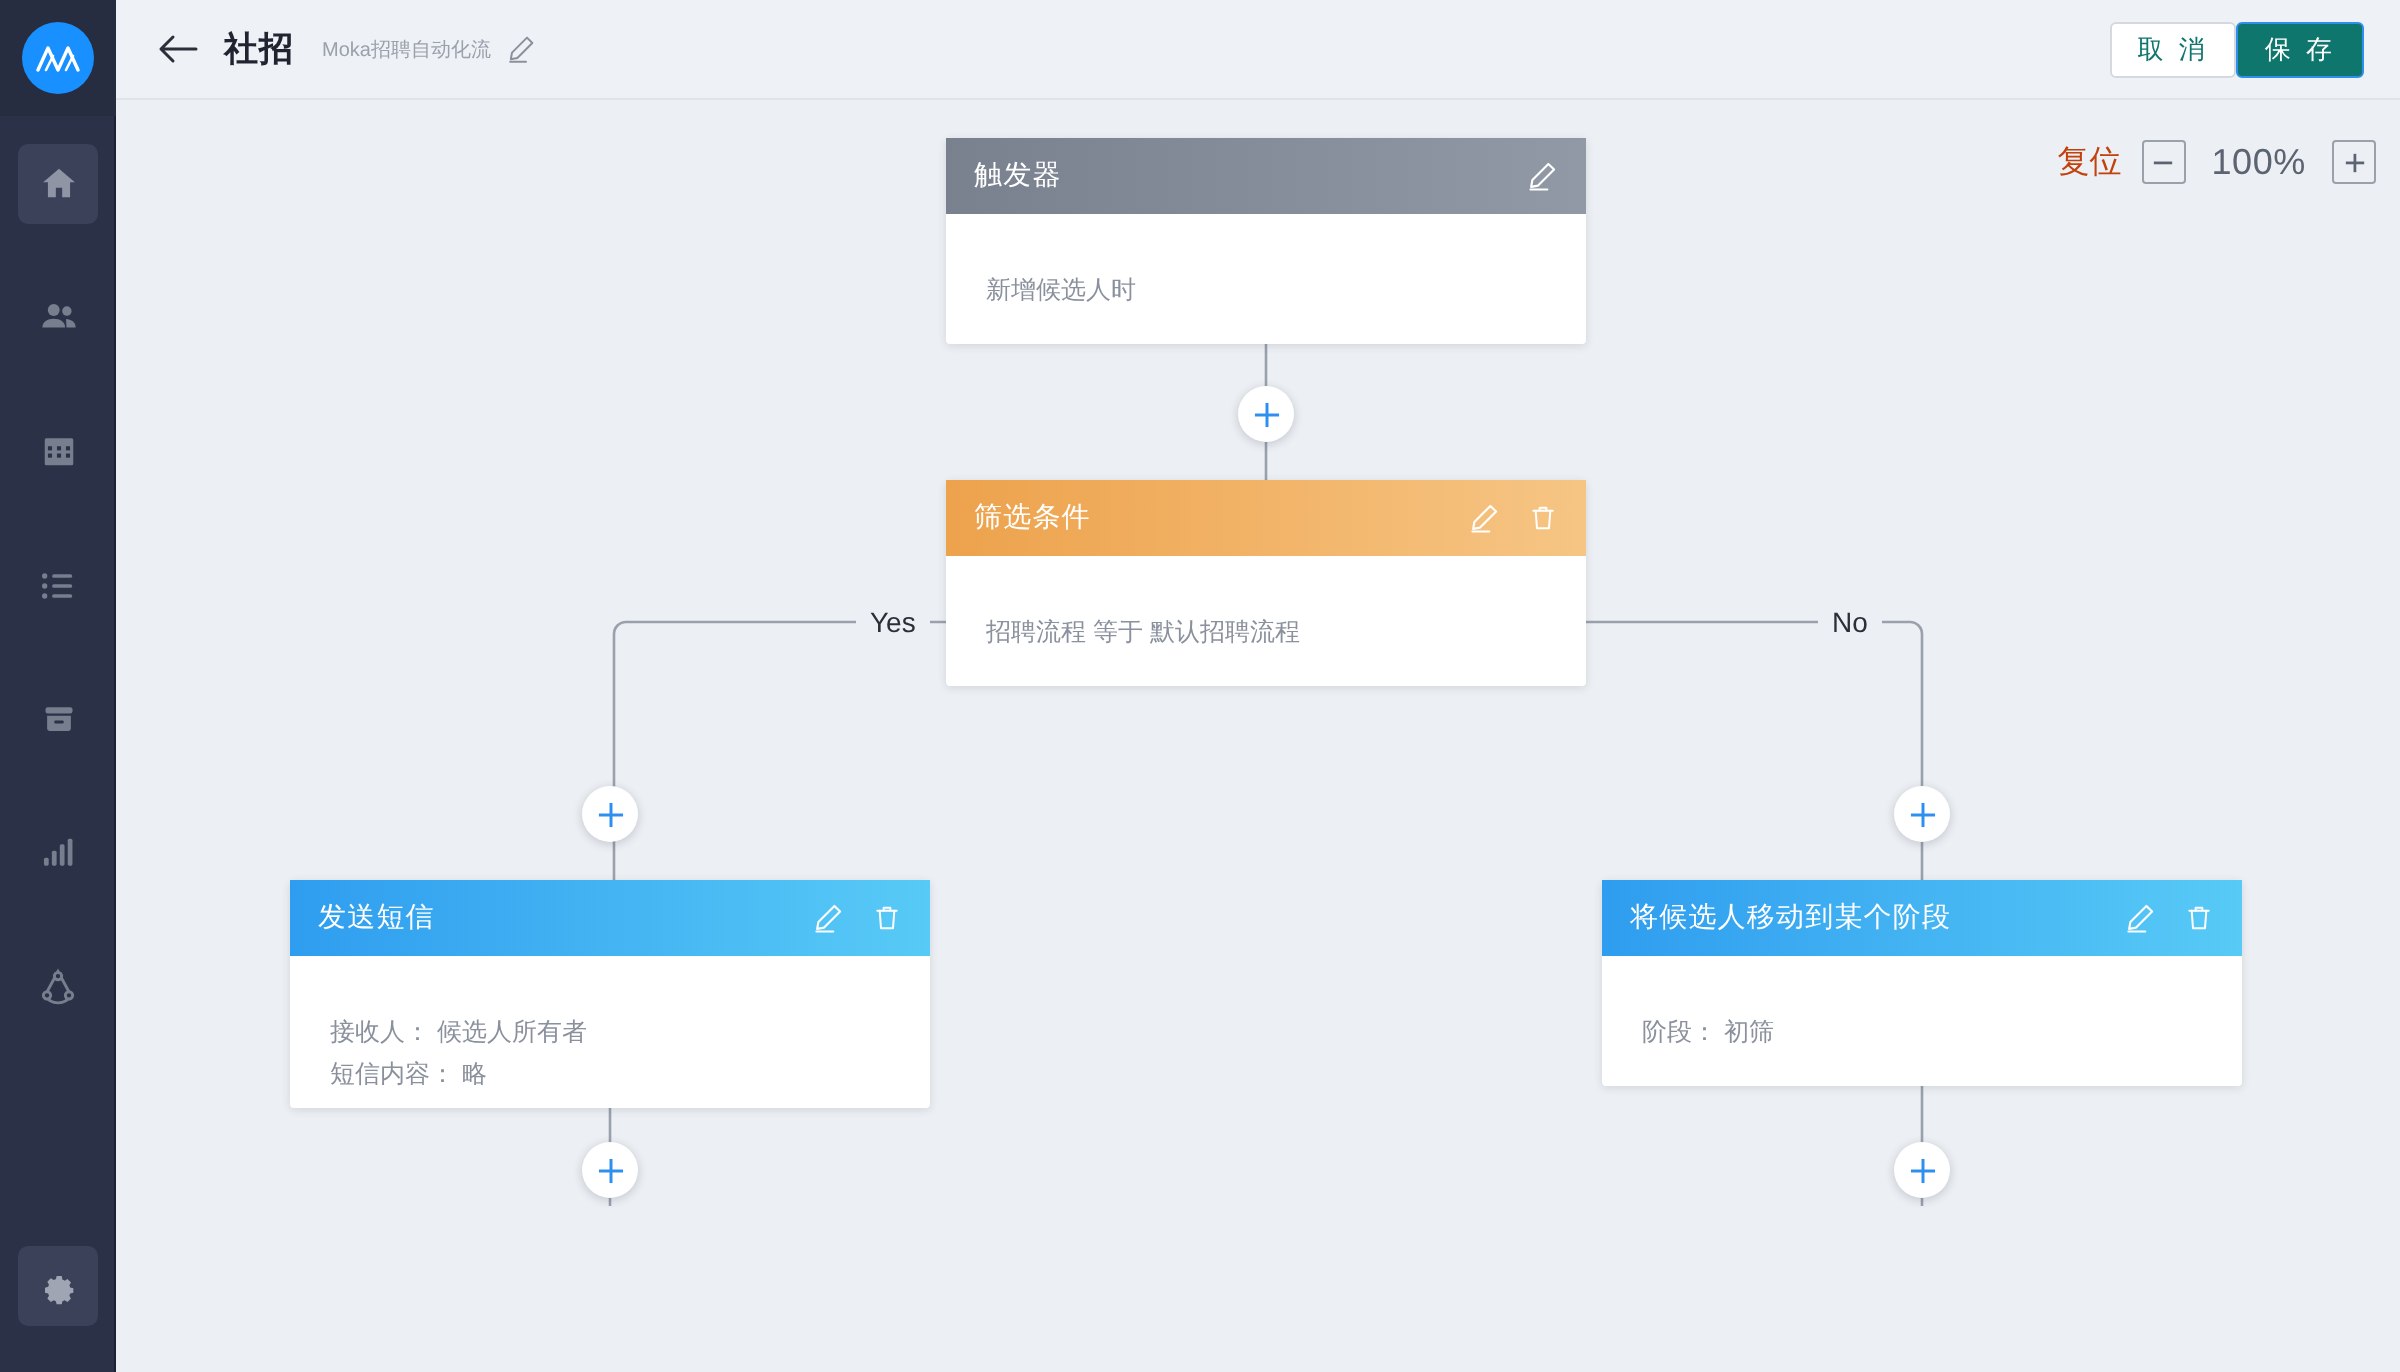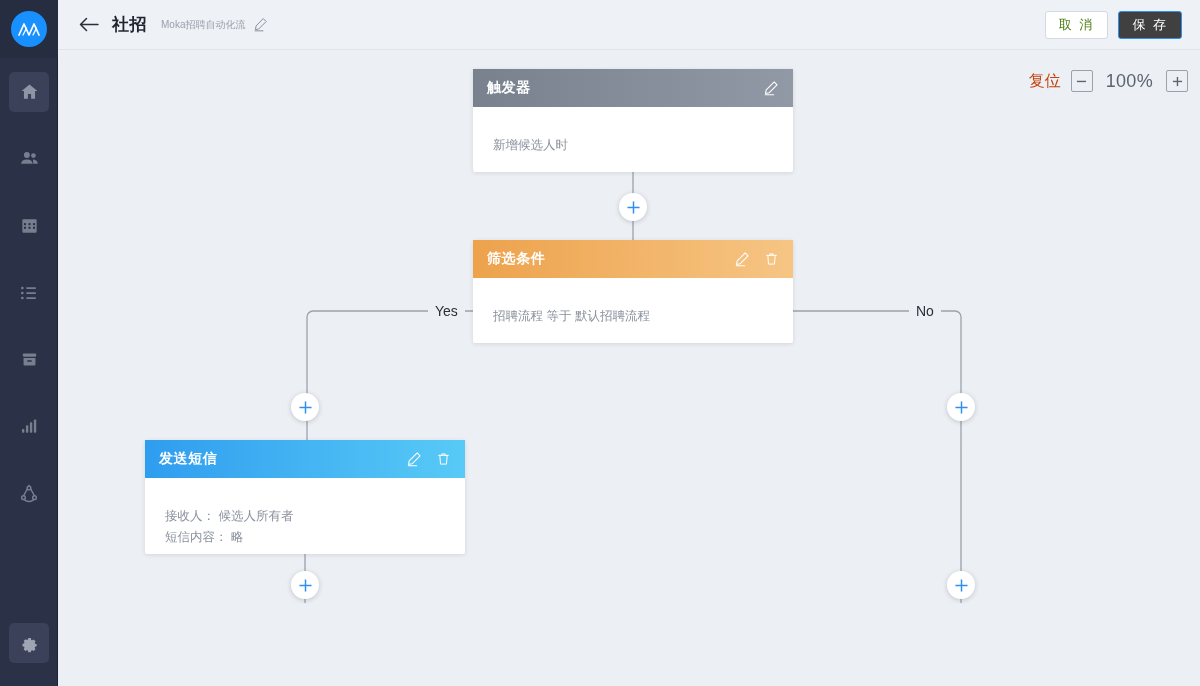--- a/index.html
+++ b/index.html
@@ -59,25 +59,25 @@
   }
   #title-edit { margin-left: 8px; display:flex; align-items:center; cursor:pointer; }
   #topbar-spacer { flex: 1; }
   .tb-btn {
     height: 28px; min-width: 58px; padding: 0 13px;
     border-radius: 3px; font-size: 13px;
     display: flex; align-items: center; justify-content: center;
     letter-spacing: 2px; cursor: pointer;
   }
   #cancel-btn {
-    background: #ffffff; color: #4d7c0f;
-    border: 1px solid #d4d9e0; margin-right: 10px;
+    background: #ffffff; color: #0f766e;
+    border: 1px solid #d4d9e0; margin-right: 0;
   }
   #save-btn {
-    background: #404040; color: #ffffff;
+    background: #0f766e; color: #ffffff;
     border: 1px solid #2f8fef;
   }
 
   
   #canvas {
     position: absolute; left: 58px; top: 50px;
     width: 1142px; height: 636px;
     background: #eceff3;
     overflow: hidden;
   }
@@ -102,21 +102,21 @@
     position: absolute;
     background: #ffffff;
     border-radius: 2px;
     box-shadow: 0 1px 4px rgba(40,55,80,.13);
   }
   .node-head {
     height: 38px; display: flex; align-items: center;
     padding: 0 14px;
   }
   .node-title {
-    color: #ffffff; font-size: 14px; font-weight: bold;
+    color: #ffffff; font-size: 14px; font-weight: normal;
     letter-spacing: .6px; flex: 1;
   }
   .head-icons { display: flex; align-items: center; gap: 14px; }
   .head-icons span { display: flex; cursor: pointer; }
   .node-body {
     padding: 28px 20px 0 20px;
     font-size: 12.5px; color: #8a919d; line-height: 21px;
   }
   .node-body div { white-space: nowrap; }
 
@@ -357,20 +357,43 @@
               <path d="M4.6 4.6l.8 10.5h7.2l.8-10.5"></path>
             </svg>
           </span>
         </div>
       </div>
       <div class="node-body">
         <div>招聘流程 等于 默认招聘流程</div>
       </div>
     </div>
 
+    <div class="node" style="left:743px; top:390px; width:320px; height:103px;">
+      <div class="node-head head-blue">
+        <div class="node-title">将候选人移动到某个阶段</div>
+        <div class="head-icons">
+          <span>
+            <svg width="16" height="16" viewBox="0 0 18 18" fill="none" stroke="#ffffff" stroke-width="1.2" stroke-linecap="round" stroke-linejoin="round">
+              <path d="M12.6 2.2l3.2 3.2-9 9-3.9.7.7-3.9z"></path>
+                <path d="M2.5 16.6h9.5"></path>
+            </svg>
+          </span>
+          <span>
+            <svg width="15" height="16" viewBox="0 0 18 18" fill="none" stroke="#ffffff" stroke-width="1.2" stroke-linecap="round" stroke-linejoin="round">
+              <path d="M3.2 4.6h11.6"></path>
+                <path d="M7 4.6V2.9h4v1.7"></path>
+              <path d="M4.6 4.6l.8 10.5h7.2l.8-10.5"></path>
+            </svg>
+          </span>
+        </div>
+      </div>
+      <div class="node-body">
+        <div>阶段： 初筛</div>
+      </div>
+    </div>
 
     <div class="plus-btn" style="left:561px; top:143px;">
       <svg width="13" height="13" viewBox="0 0 14 14">
         <rect x="0.5" y="6.2" width="13" height="1.6" fill="#2f8fef"></rect>
         <rect x="6.2" y="0.5" width="1.6" height="13" fill="#2f8fef"></rect>
       </svg>
     </div>
     <div class="plus-btn" style="left:233px; top:343px;">
       <svg width="13" height="13" viewBox="0 0 14 14">
         <rect x="0.5" y="6.2" width="13" height="1.6" fill="#2f8fef"></rect>

